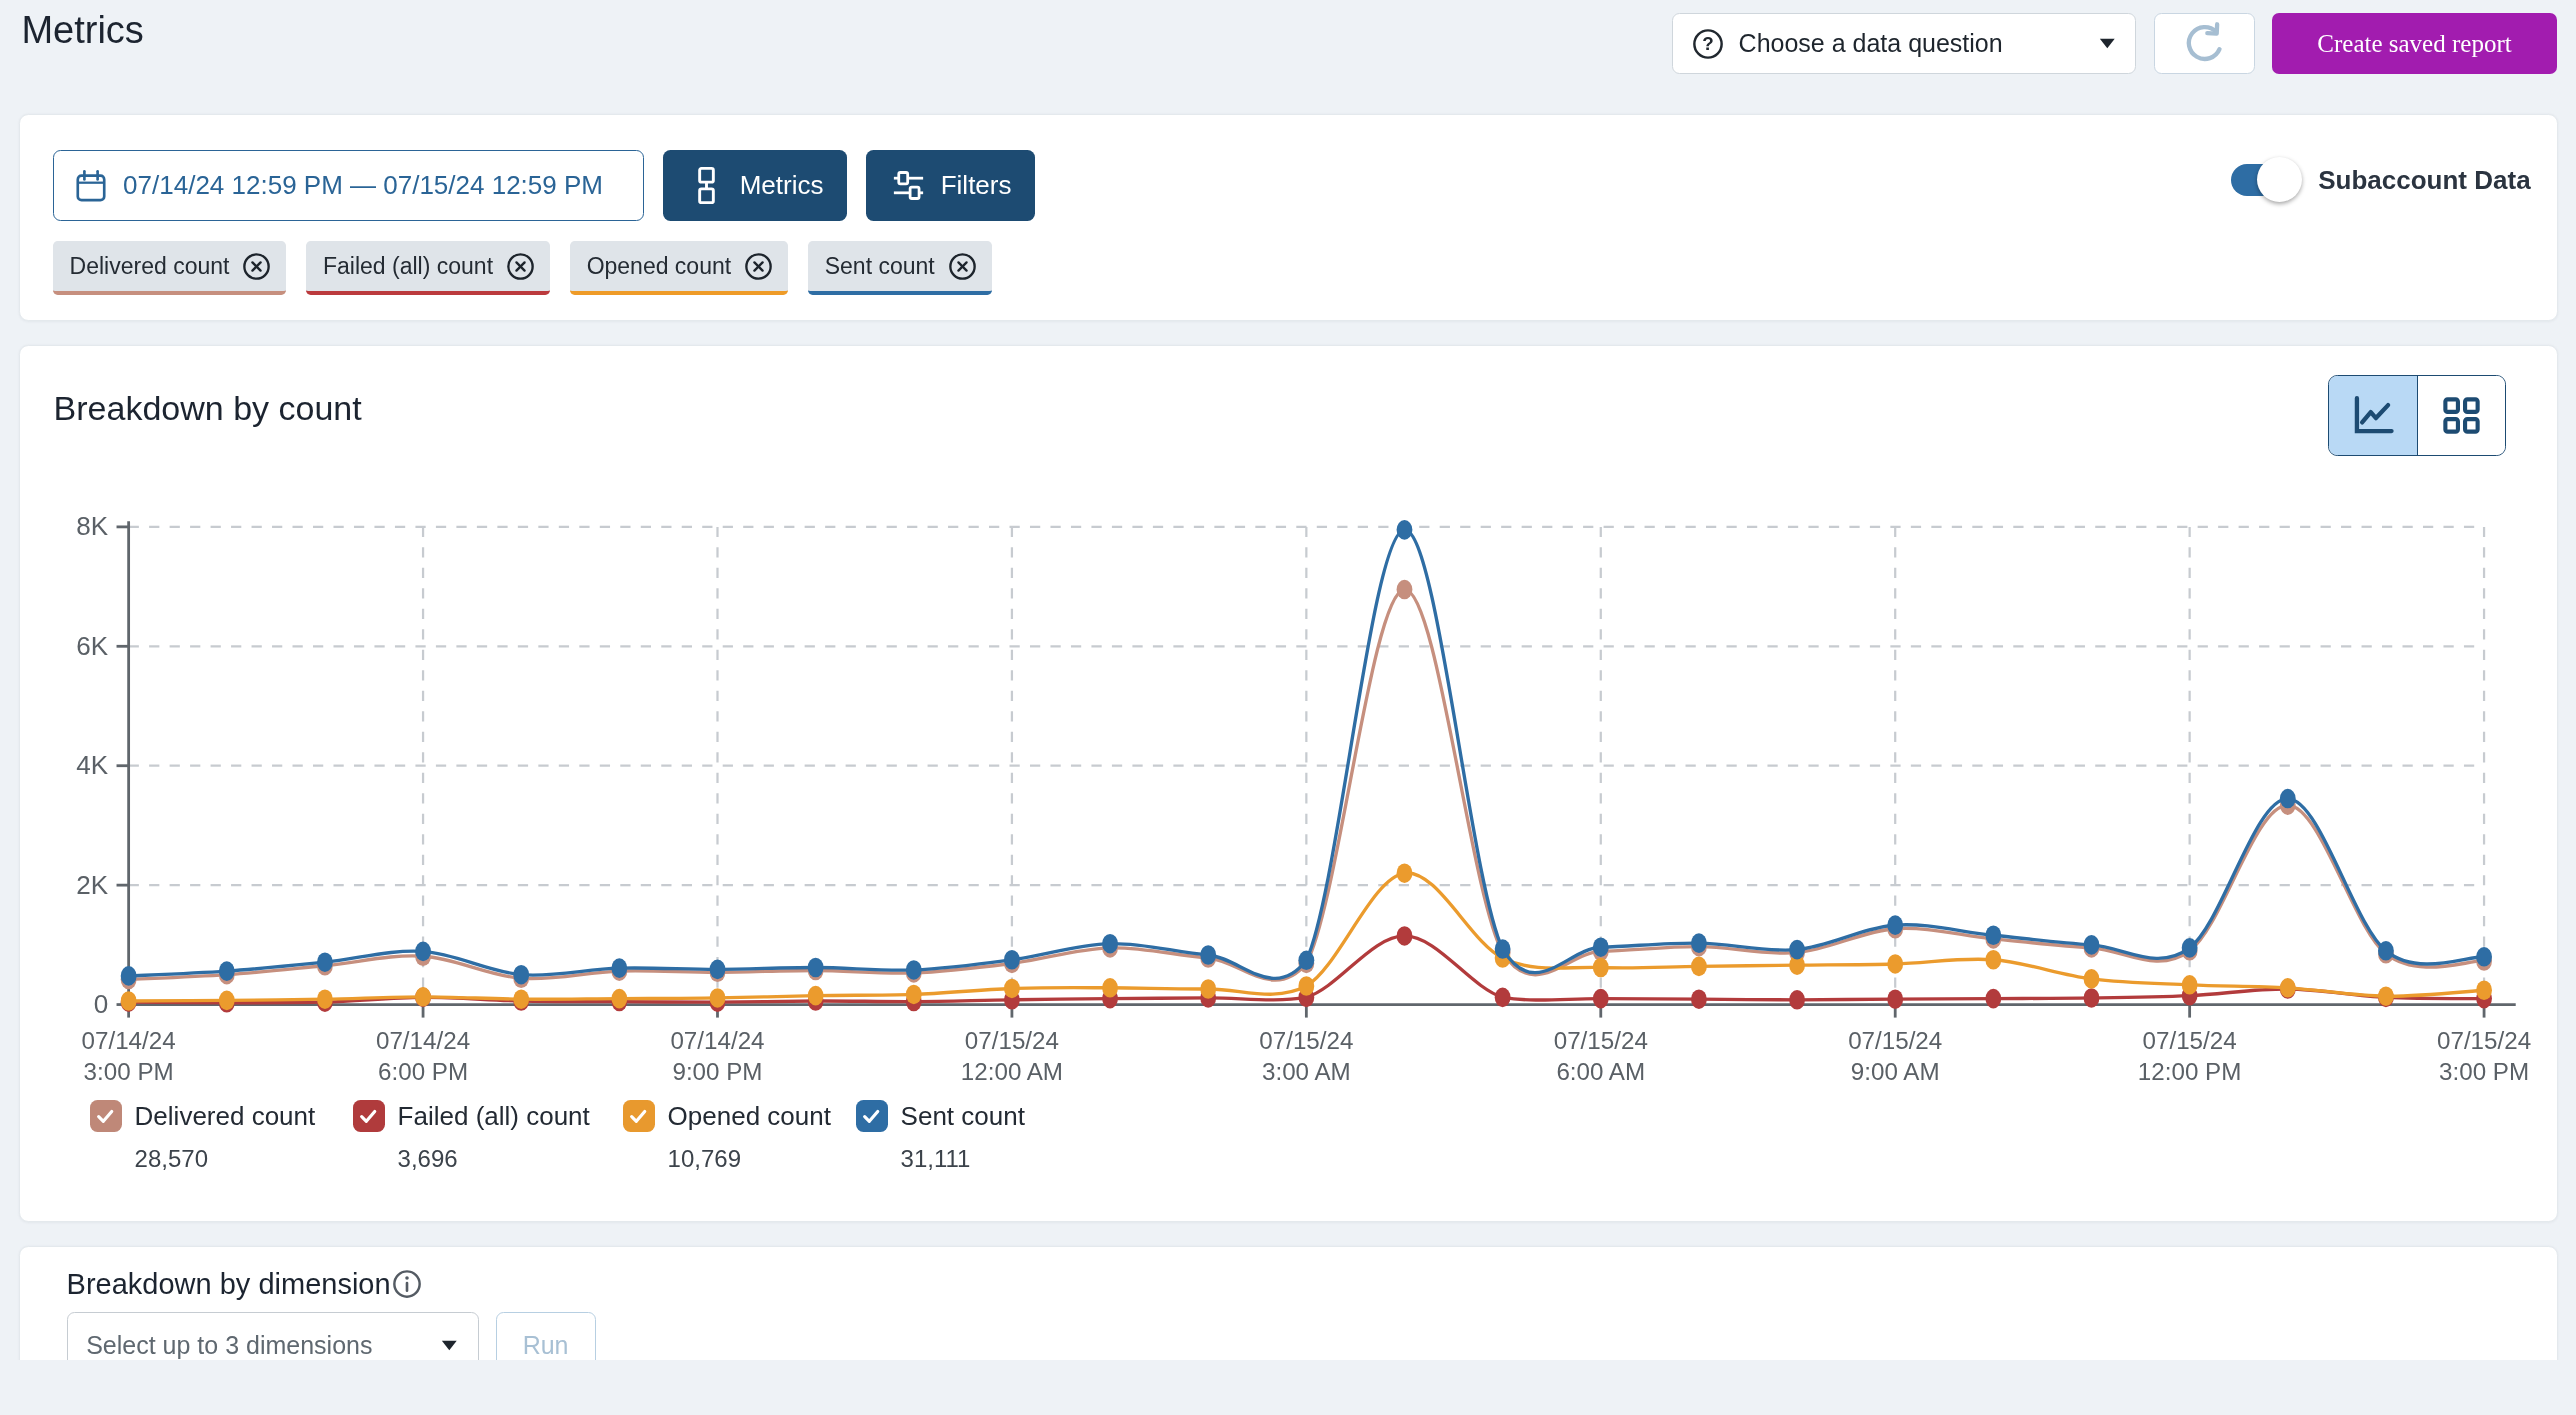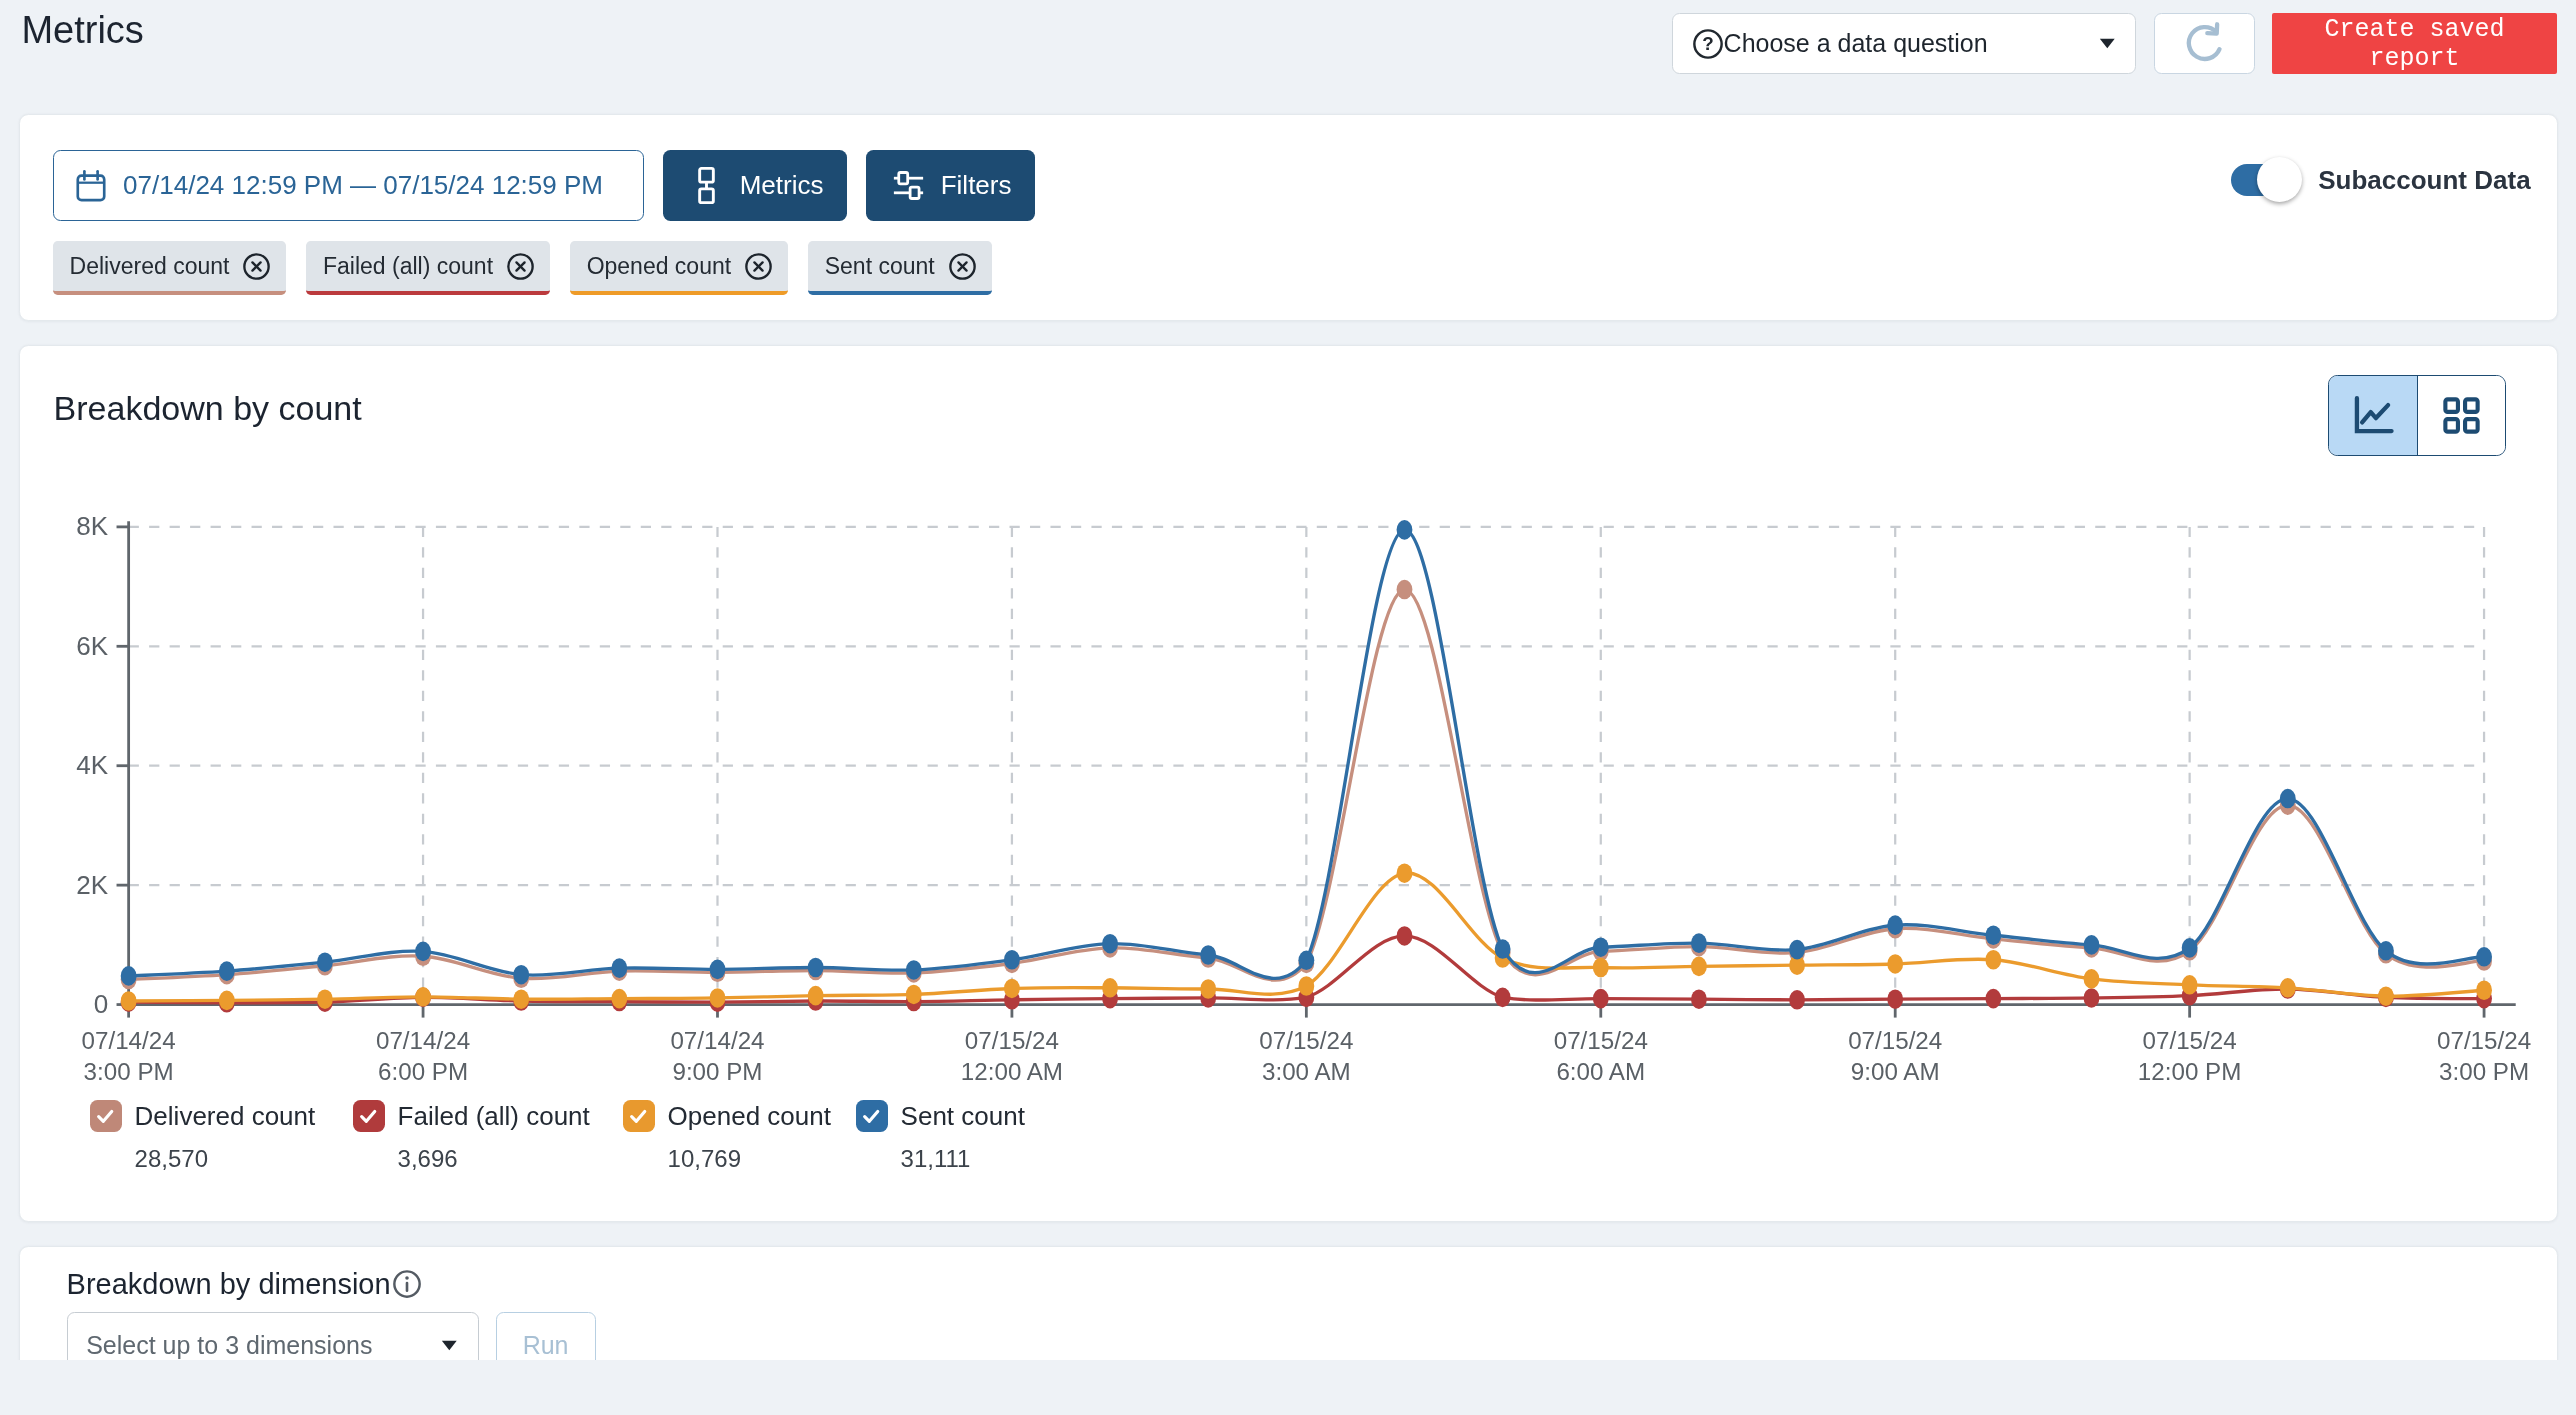--- a/index.html
+++ b/index.html
@@ -5,26 +5,26 @@
   html,body{margin:0;padding:0;background:#eef2f6;}
   *{box-sizing:border-box;}
   .page{position:relative;width:2576px;height:1360px;background:#eef2f6;
         font-family:"Liberation Sans",sans-serif;color:#1f2733;overflow:hidden;}
   .page-title{position:absolute;left:21.4px;top:9.3px;font-size:38px;font-weight:500;color:#1c2430;}
 
   
   .dq-box{position:absolute;left:1672px;top:13px;width:464px;height:61px;background:#fff;
           border:1.9px solid #cfd6dc;border-radius:7.5px;display:flex;align-items:center;
           padding:0 18.6px;cursor:pointer;}
-  .dq-box .label{font-size:25px;color:#1e252d;flex:1;}
+  .dq-box .label{font-size:25px;color:#1e252d;margin-left:15px;flex:1;}
   .icon-btn{position:absolute;left:2154px;top:13px;width:101px;height:61px;background:#fff;
             border:1.9px solid #c9d6e2;border-radius:7.5px;display:flex;align-items:center;justify-content:center;}
-  .primary-btn{position:absolute;left:2272px;top:13px;width:285px;height:61px;background:#ef4444;
-               border:none;border-radius:2px;color:#fff;font-size:25px;display:flex;
-               align-items:center;justify-content:center;cursor:pointer;font-family:Liberation Mono, monospace;}
+  .primary-btn{position:absolute;left:2272px;top:13px;width:285px;height:61px;background:#a21caf;
+               border:none;border-radius:7px;color:#fff;font-size:25px;display:flex;
+               align-items:center;justify-content:center;cursor:pointer;font-family:Liberation Serif, serif;}
 
   .card{position:absolute;left:18.6px;width:2539px;background:#fff;border-radius:9.3px;
         border:0.9px solid #e4e9ed;box-shadow:0 0.9px 2.8px rgba(20,40,60,.05);}
   .card1{top:114px;height:207px;}
   .card2{top:345px;height:877px;}
   .card3{top:1246px;height:158px;}
 
   
   .date-btn{position:absolute;left:33px;top:35px;height:71px;width:591px;background:#fff;
             border:1.9px solid #2b6496;border-radius:7.5px;display:flex;align-items:center;

